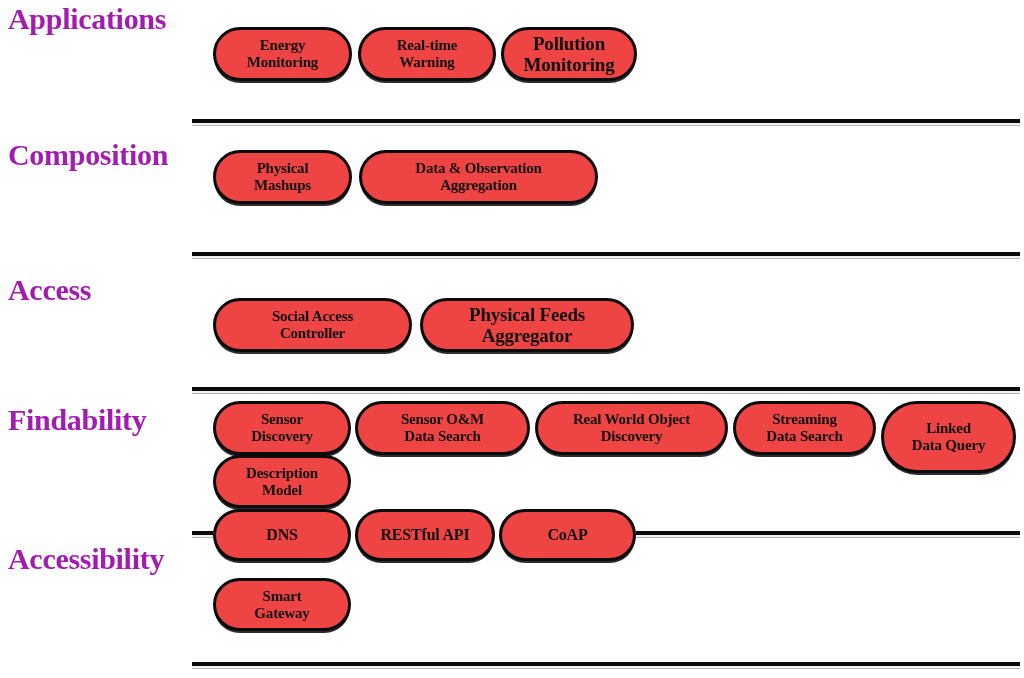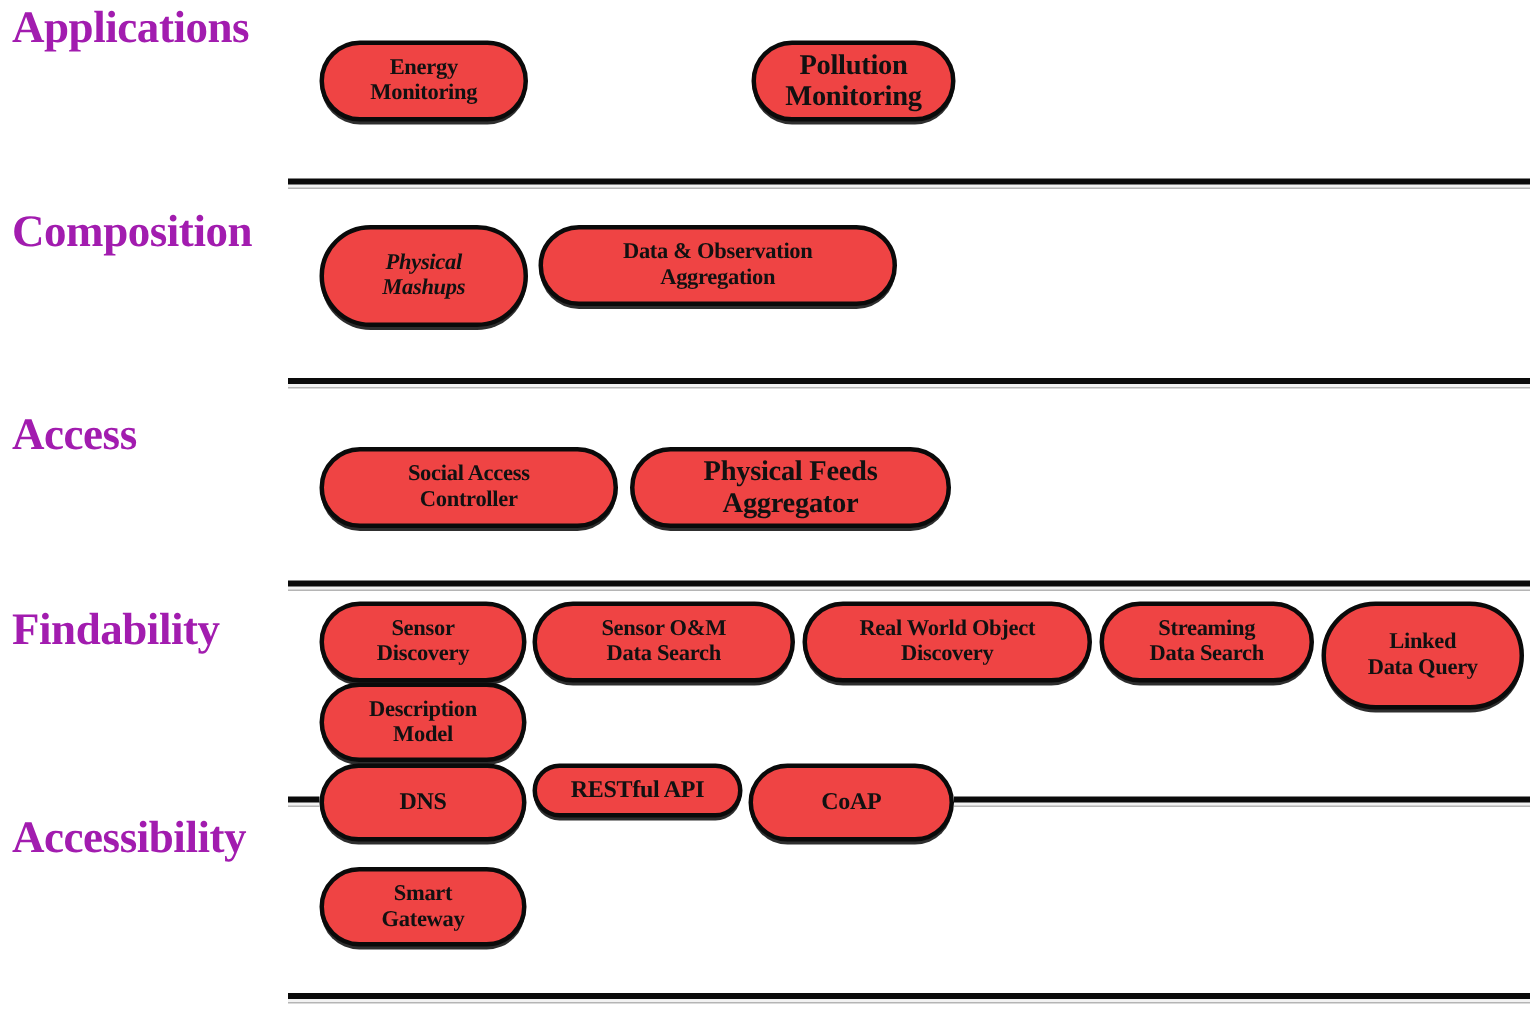--- a/index.html
+++ b/index.html
@@ -57,28 +57,34 @@
     <div class="divider" style="left: 192px; top: 531px; width: 21px; height: 4px;"></div>
     <div class="divider" style="left: 636px; top: 531px; width: 384px; height: 4px;"></div>
     <div class="divider" style="left: 192px; top: 662px; width: 828px; height: 4px;"></div>
     <div class="layer-label" style="left: 8px; top: 2px; font-size: 30px;">Applications</div>
     <div class="pill" style="left: 213px; top: 27px; width: 139px; height: 54px; font-size: 15px;">
       <div>
         <span>Energy</span>
         <span>Monitoring</span>
       </div>
     </div>
+    <div class="pill" style="left: 358px; top: 27px; width: 138px; height: 54px; font-size: 15px;">
+      <div>
+        <span>Real-time</span>
+        <span>Warning</span>
+      </div>
+    </div>
     <div class="pill" style="left: 501px; top: 27px; width: 136px; height: 54px; font-size: 19px;">
       <div>
         <span>Pollution</span>
         <span>Monitoring</span>
       </div>
     </div>
     <div class="layer-label" style="left: 8px; top: 138px; font-size: 30px;">Composition</div>
-    <div class="pill" style="left: 213px; top: 150px; width: 139px; height: 68px; font-size: 15px; font-style: italic;">
+    <div class="pill" style="left: 213px; top: 150px; width: 139px; height: 54px; font-size: 15px;">
       <div>
         <span>Physical</span>
         <span>Mashups</span>
       </div>
     </div>
     <div class="pill" style="left: 359px; top: 150px; width: 239px; height: 54px; font-size: 15px;">
       <div>
         <span>Data &amp; Observation</span>
         <span>Aggregation</span>
       </div>
@@ -132,21 +138,21 @@
         <span>Description</span>
         <span>Model</span>
       </div>
     </div>
     <div class="layer-label" style="left: 8px; top: 542px; font-size: 30px;">Accessibility</div>
     <div class="pill" style="left: 213px; top: 509px; width: 138px; height: 52px; font-size: 16px;">
       <div>
         <span>DNS</span>
       </div>
     </div>
-    <div class="pill" style="left: 355px; top: 509px; width: 140px; height: 36px; font-size: 16px; text-align: center;">
+    <div class="pill" style="left: 355px; top: 509px; width: 140px; height: 52px; font-size: 16px; text-align: center;">
       <div>
         <span>RESTful API</span>
       </div>
     </div>
     <div class="pill" style="left: 499px; top: 509px; width: 137px; height: 52px; font-size: 16px;">
       <div>
         <span>CoAP</span>
       </div>
     </div>
     <div class="pill" style="left: 213px; top: 578px; width: 138px; height: 53px; font-size: 15px;">

